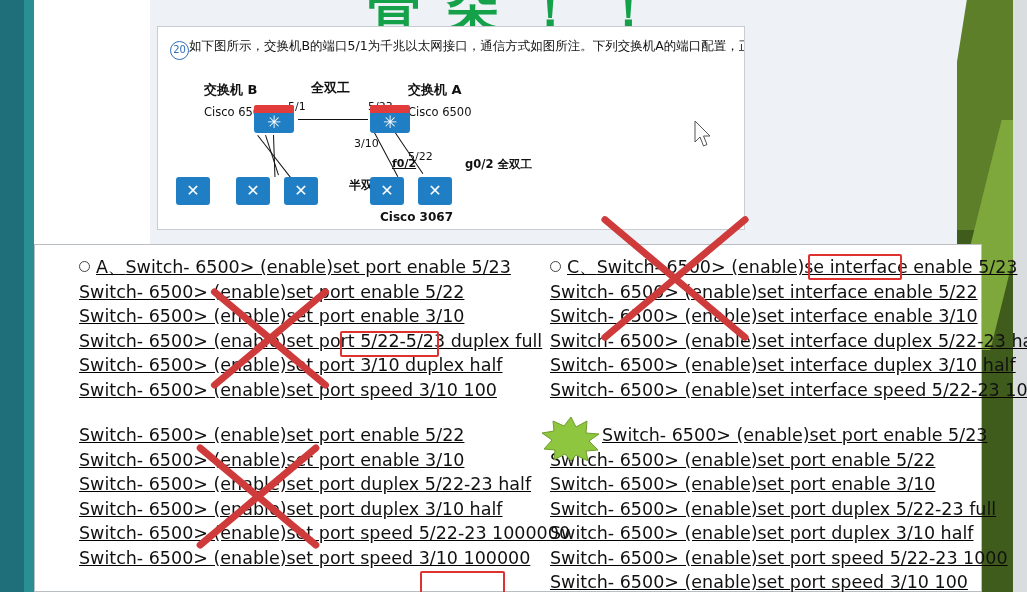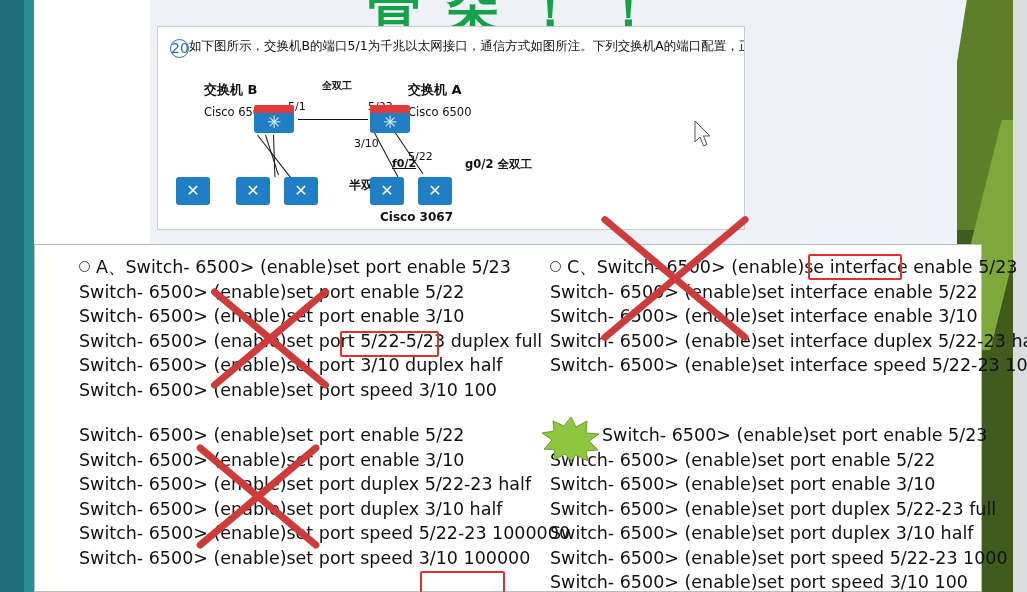--- a/index.html
+++ b/index.html
@@ -40,22 +40,22 @@
     box-sizing:border-box;
     overflow:hidden;
   }
   .qtext{
     position:absolute;left:12px;top:10px;right:8px;
     font-family:"DejaVu Sans", sans-serif;
     font-size:12.5px;color:#111;line-height:17px;white-space:nowrap;
   }
   .qnum{
     display:inline-block;width:17px;height:17px;border-radius:50%;
-    border:1.4px solid #2f6fb8;color:#2f6fb8;text-align:left;
-    font-size:14px;line-height:16px;vertical-align:-3px;
+    border:1.4px solid #2f6fb8;color:#2f6fb8;text-align:center;
+    font-size:10px;line-height:16px;vertical-align:-3px;
   }
 
   
   .lbl{position:absolute;font-family:"DejaVu Sans", sans-serif;color:#111;white-space:nowrap;}
   .lbl.b{font-weight:bold;}
   .sw{position:absolute;width:40px;height:28px;}
   .sw .top{position:absolute;left:0;top:0;width:40px;height:9px;background:#e23b3b;border-radius:2px 2px 0 0;}
   .sw .bot{position:absolute;left:0;top:8px;width:40px;height:20px;background:#1f7ec4;border-radius:0 0 3px 3px;}
   .sw .star{position:absolute;left:11px;top:9px;width:18px;height:18px;color:#fff;font-size:17px;line-height:18px;text-align:center;}
   .pc{position:absolute;width:34px;height:28px;background:#1f7ec4;border-radius:3px;}
@@ -63,21 +63,21 @@
   .line{position:absolute;background:#111;height:1px;transform-origin:0 0;}
 
   
   .answers{
     position:absolute;left:34px;top:244px;width:948px;height:348px;
     background:#ffffff;border:1px solid #b9bec2;box-sizing:border-box;
   }
   .col{position:absolute;top:0;}
   .colA{left:44px;width:450px;}
   .colC{left:515px;width:430px;}
-  .optblock{position:relative;}
+  .optblock{position:relative;text-decoration:underline;}
   .optline{
     font-family:"DejaVu Sans", sans-serif;
     font-size:17.5px;color:#111;line-height:24.5px;white-space:nowrap;
   }
   .radio{
     display:inline-block;width:11px;height:11px;border:1.4px solid #444;border-radius:50%;
     margin-right:6px;vertical-align:1px;box-sizing:border-box;
   }
   
   .redbox{position:absolute;border:2.5px solid #e03131;border-radius:2px;box-sizing:border-box;}
@@ -108,21 +108,21 @@
 
 <div class="qcard">
   <div class="qtext">
     <span class="qnum">20</span><span>如下图所示，交换机B的端口5/1为千兆以太网接口，通信方式如图所注。下列交换机A的端口配置，正确的是（）。</span>
   </div>
 
   <div class="lbl b" style="left:46px;top:54px;font-size:13px;">交换机 B</div>
   <div class="lbl" style="left:46px;top:78px;font-size:11.5px;">Cisco 6500</div>
   <div class="lbl b" style="left:250px;top:54px;font-size:13px;">交换机 A</div>
   <div class="lbl" style="left:250px;top:78px;font-size:11.5px;">Cisco 6500</div>
-  <div class="lbl b" style="left:164px;top:52px;font-size:10px;">全双工</div>
+  <div class="lbl b" style="left:153px;top:52px;font-size:13px;">全双工</div>
   <div class="lbl" style="left:130px;top:73px;font-size:11px;">5/1</div>
   <div class="lbl" style="left:210px;top:73px;font-size:11px;">5/23</div>
   <div class="lbl" style="left:196px;top:110px;font-size:11px;">3/10</div>
   <div class="lbl" style="left:250px;top:110px;font-size:11px;margin-top:13px;">5/22</div>
   <div class="lbl b" style="left:190px;top:130px;font-size:11px;text-decoration:underline;margin-left:44px;">f0/2</div>
   <div class="lbl b" style="left:191px;top:150px;font-size:12px;">半双工</div>
   <div class="lbl b" style="left:275px;top:130px;font-size:11.5px;margin-left:32px;">g0/2  全双工</div>
   <div class="lbl b" style="left:222px;top:183px;font-size:12px;">Cisco 3067</div>
 
   <div class="line" style="left:140px;top:92px;width:70px;"></div>
@@ -197,20 +197,21 @@
     </div>
   </div>
 
   <div class="col colC">
 
     <div class="optblock" style="position:absolute;left:0;top:10px;width:460px;">
       <div class="optline"><span class="radio"></span><span>C、</span><span>Switch- 6500&gt; (enable)se  interface  enable 5/23</span></div>
       <div class="optline">Switch- 6500&gt; (enable)set interface enable 5/22</div>
       <div class="optline">Switch- 6500&gt; (enable)set interface enable 3/10</div>
       <div class="optline">Switch- 6500&gt; (enable)set interface duplex 5/22-23 half</div>
+      <div class="optline">Switch- 6500&gt; (enable)set interface duplex 3/10 half</div>
       <div class="optline">Switch- 6500&gt; (enable)set interface speed 5/22-23 1000</div>
       <div class="redbox" style="left:258px;top:-1px;width:94px;height:26px;"></div>
       <div class="xstroke" style="left:30px;top:20px;width:190px;transform:rotate(40deg);"></div>
       <div class="xstroke" style="left:30px;top:20px;width:190px;transform:rotate(-40deg);"></div>
     </div>
 
     <div class="optblock" style="position:absolute;left:0;top:178px;width:460px;">
       <div class="optline" style="padding-left:52px;">Switch- 6500&gt; (enable)set port enable 5/23</div>
       <div class="optline">Switch- 6500&gt; (enable)set port enable 5/22</div>
       <div class="optline">Switch- 6500&gt; (enable)set port enable 3/10</div>

